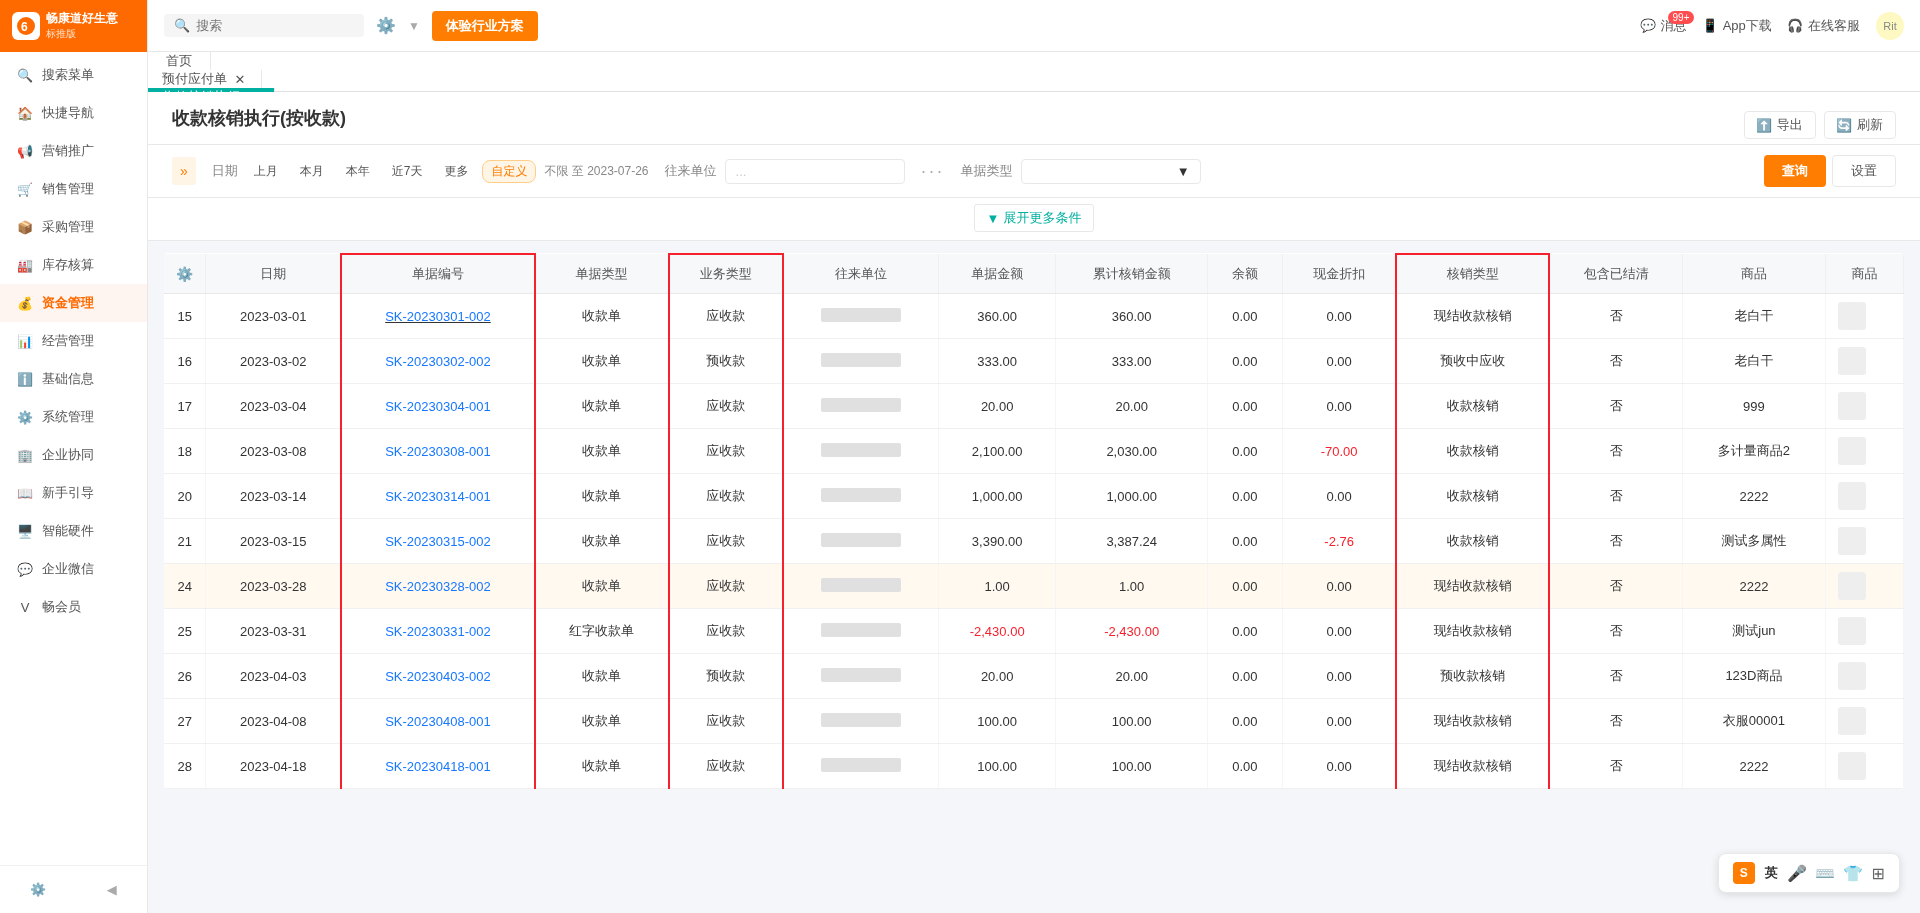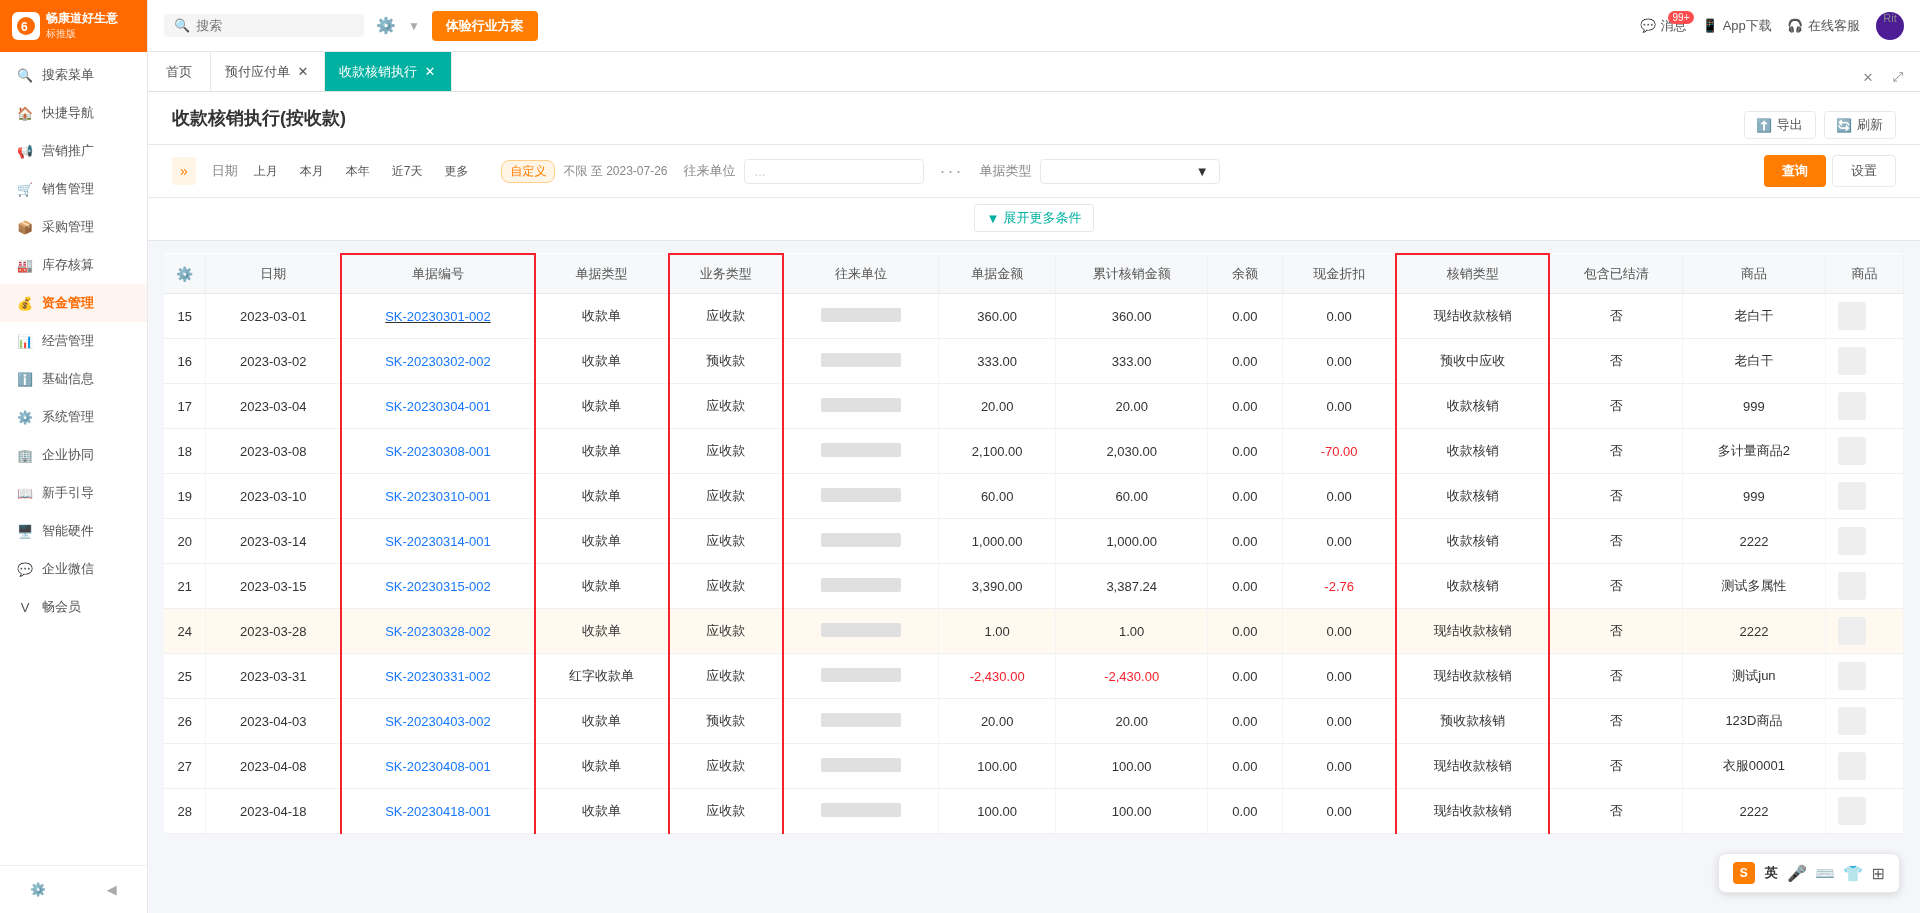--- a/index.html
+++ b/index.html
@@ -30,21 +30,21 @@
     .topbar-gear { cursor: pointer; color: #888; font-size: 16px; }
     .topbar-btn-solution { background: #ff7d00; color: #fff; border: none; border-radius: 4px; padding: 6px 14px; cursor: pointer; font-size: 13px; font-weight: bold; }
     .topbar-right { display: flex; align-items: center; gap: 16px; margin-left: auto; }
     .topbar-msg { display: flex; align-items: center; gap: 4px; cursor: pointer; color: #555; font-size: 13px; position: relative; }
     .topbar-badge { background: #ff4d4f; color: #fff; border-radius: 10px; font-size: 10px; padding: 1px 5px; position: absolute; top: -6px; right: -8px; }
     .topbar-app { display: flex; align-items: center; gap: 4px; cursor: pointer; color: #555; font-size: 13px; }
     .topbar-service { display: flex; align-items: center; gap: 4px; cursor: pointer; color: #555; font-size: 13px; }
     .topbar-avatar { width: 28px; height: 28px; border-radius: 50%; background: #ccc; cursor: pointer; }
 
     
-    .tabbar { height: 40px; background: #fff; border-bottom: 1px solid #e0e0e0; display: flex; align-items: flex-end; padding: 0; }
+    .tabbar { height: 40px; background: #fff; border-bottom: 1px solid #e0e0e0; display: flex; align-items: flex-start; padding: 0; flex-direction: column; }
     .tabbar-home { padding: 0 18px; height: 100%; display: flex; align-items: center; color: #555; font-size: 13px; cursor: pointer; border-right: 1px solid #e8e8e8; }
     .tabbar-tab { padding: 0 14px; height: 100%; display: flex; align-items: center; gap: 6px; color: #555; font-size: 13px; cursor: pointer; border-right: 1px solid #e8e8e8; }
     .tabbar-tab.active { color: #fff; background: #00b0a0; }
     .tabbar-tab .close-icon { width: 14px; height: 14px; display: flex; align-items: center; justify-content: center; border-radius: 50%; cursor: pointer; }
     .tabbar-spacer { flex: 1; }
     .tabbar-actions { display: flex; align-items: center; gap: 2px; padding-right: 8px; }
     .tabbar-action-btn { width: 28px; height: 28px; display: flex; align-items: center; justify-content: center; cursor: pointer; color: #888; border-radius: 3px; }
 
     
     .page-content { flex: 1; overflow: hidden; display: flex; flex-direction: column; background: #f5f6fa; }
@@ -54,21 +54,21 @@
     .page-title-actions { display: flex; gap: 8px; }
     .btn-export { display: flex; align-items: center; gap: 4px; border: 1px solid #e8e8e8; border-radius: 4px; padding: 4px 12px; cursor: pointer; color: #555; background: #fff; font-size: 13px; }
     .btn-refresh { display: flex; align-items: center; gap: 4px; border: 1px solid #e8e8e8; border-radius: 4px; padding: 4px 12px; cursor: pointer; color: #555; background: #fff; font-size: 13px; }
 
     
     .filter-bar { background: #fff; padding: 10px 24px; border-bottom: 1px solid #e8e8e8; display: flex; align-items: center; gap: 16px; flex-wrap: wrap; }
     .filter-group { display: flex; align-items: center; gap: 8px; }
     .filter-label { color: #888; font-size: 13px; white-space: nowrap; }
     .filter-dates { display: flex; gap: 6px; align-items: center; }
     .filter-date-btn { padding: 3px 8px; border-radius: 3px; cursor: pointer; font-size: 12px; color: #555; border: none; background: transparent; }
-    .filter-date-custom { background: #fff5e6; color: #ff7d00; border: 1px solid #ffcf87; border-radius: 8px; padding: 2px 8px; font-size: 12px; cursor: pointer; margin-left: 19px; }
+    .filter-date-custom { background: #fff5e6; color: #ff7d00; border: 1px solid #ffcf87; border-radius: 8px; padding: 2px 8px; font-size: 12px; cursor: pointer; }
     .filter-date-range { color: #888; font-size: 12px; }
     .filter-unit { border: 1px solid #e8e8e8; border-radius: 4px; padding: 4px 10px; font-size: 13px; min-width: 180px; color: #ccc; background: #fff; cursor: pointer; display: flex; align-items: center; justify-content: space-between; }
     .filter-type { border: 1px solid #e8e8e8; border-radius: 4px; padding: 4px 10px; font-size: 13px; min-width: 180px; color: #333; background: #fff; cursor: pointer; display: flex; align-items: center; justify-content: space-between; }
     .btn-query { background: #ff7d00; color: #fff; border: none; border-radius: 4px; padding: 6px 18px; cursor: pointer; font-size: 13px; font-weight: bold; text-align: right; }
     .btn-settings { border: 1px solid #e8e8e8; border-radius: 4px; padding: 6px 18px; cursor: pointer; font-size: 13px; color: #555; background: #fff; }
     .filter-expand { display: flex; align-items: center; gap: 4px; color: #00b0a0; font-size: 13px; cursor: pointer; border: 1px solid #e8e8e8; border-radius: 3px; padding: 4px 12px; background: #fff; }
     .filter-toggle { padding: 6px 8px; cursor: pointer; color: #ff7d00; background: #fff5e6; border: none; border-radius: 3px; font-size: 14px; }
     .filter-ellipsis { color: #aaa; font-size: 18px; letter-spacing: 2px; }
 
     
@@ -199,21 +199,21 @@
         <span class="topbar-badge">99+</span>
       </div>
       <div class="topbar-app">
         <span>📱</span>
         <span>App下载</span>
       </div>
       <div class="topbar-service">
         <span>🎧</span>
         <span>在线客服</span>
       </div>
-      <div class="topbar-avatar" style="background:#4c1d95; display:flex;justify-content:center;font-size:11px;color:#888;">
+      <div class="topbar-avatar" style="background:#fef9c3; display:flex;align-items:center;justify-content:center;font-size:11px;color:#888;">
         <span>Rit</span>
       </div>
     </div>
   </div>
 
   <div class="tabbar">
     <div class="tabbar-home">首页</div>
     <div class="tabbar-tab">
       <span>预付应付单</span>
       <span class="close-icon">✕</span>
@@ -404,38 +404,20 @@
                 <td>0.00</td>
                 <td><span class="red">-70.00</span></td>
                 <td style="border-left: 2px solid rgb(245, 34, 45); border-right: 2px solid rgb(245, 34, 45);">收款核销</td>
                 <td>否</td>
                 <td>多计量商品2</td>
                 <td>
                   <div class="img-thumb"></div>
                 </td>
               </tr>
               <tr>
-                <td>19</td>
-                <td>2023-03-10</td>
-                <td style="border-left: 2px solid rgb(245, 34, 45); border-right: 2px solid rgb(245, 34, 45);"><a class="link">SK-20230310-001</a></td>
-                <td>收款单</td>
-                <td style="border-left: 2px solid rgb(245, 34, 45); border-right: 2px solid rgb(245, 34, 45);">应收款</td>
-                <td><span style="display:inline-block;width:80px;height:14px;background:#e0e0e0;border-radius:2px;"></span></td>
-                <td>60.00</td>
-                <td>60.00</td>
-                <td>0.00</td>
-                <td>0.00</td>
-                <td style="border-left: 2px solid rgb(245, 34, 45); border-right: 2px solid rgb(245, 34, 45);">收款核销</td>
-                <td>否</td>
-                <td>999</td>
-                <td>
-                  <div class="img-thumb"></div>
-                </td>
-              </tr>
-              <tr>
                 <td>20</td>
                 <td>2023-03-14</td>
                 <td style="border-left: 2px solid rgb(245, 34, 45); border-right: 2px solid rgb(245, 34, 45);"><a class="link">SK-20230314-001</a></td>
                 <td>收款单</td>
                 <td style="border-left: 2px solid rgb(245, 34, 45); border-right: 2px solid rgb(245, 34, 45);">应收款</td>
                 <td><span style="display:inline-block;width:80px;height:14px;background:#e0e0e0;border-radius:2px;"></span></td>
                 <td>1,000.00</td>
                 <td>1,000.00</td>
                 <td>0.00</td>
                 <td>0.00</td>

